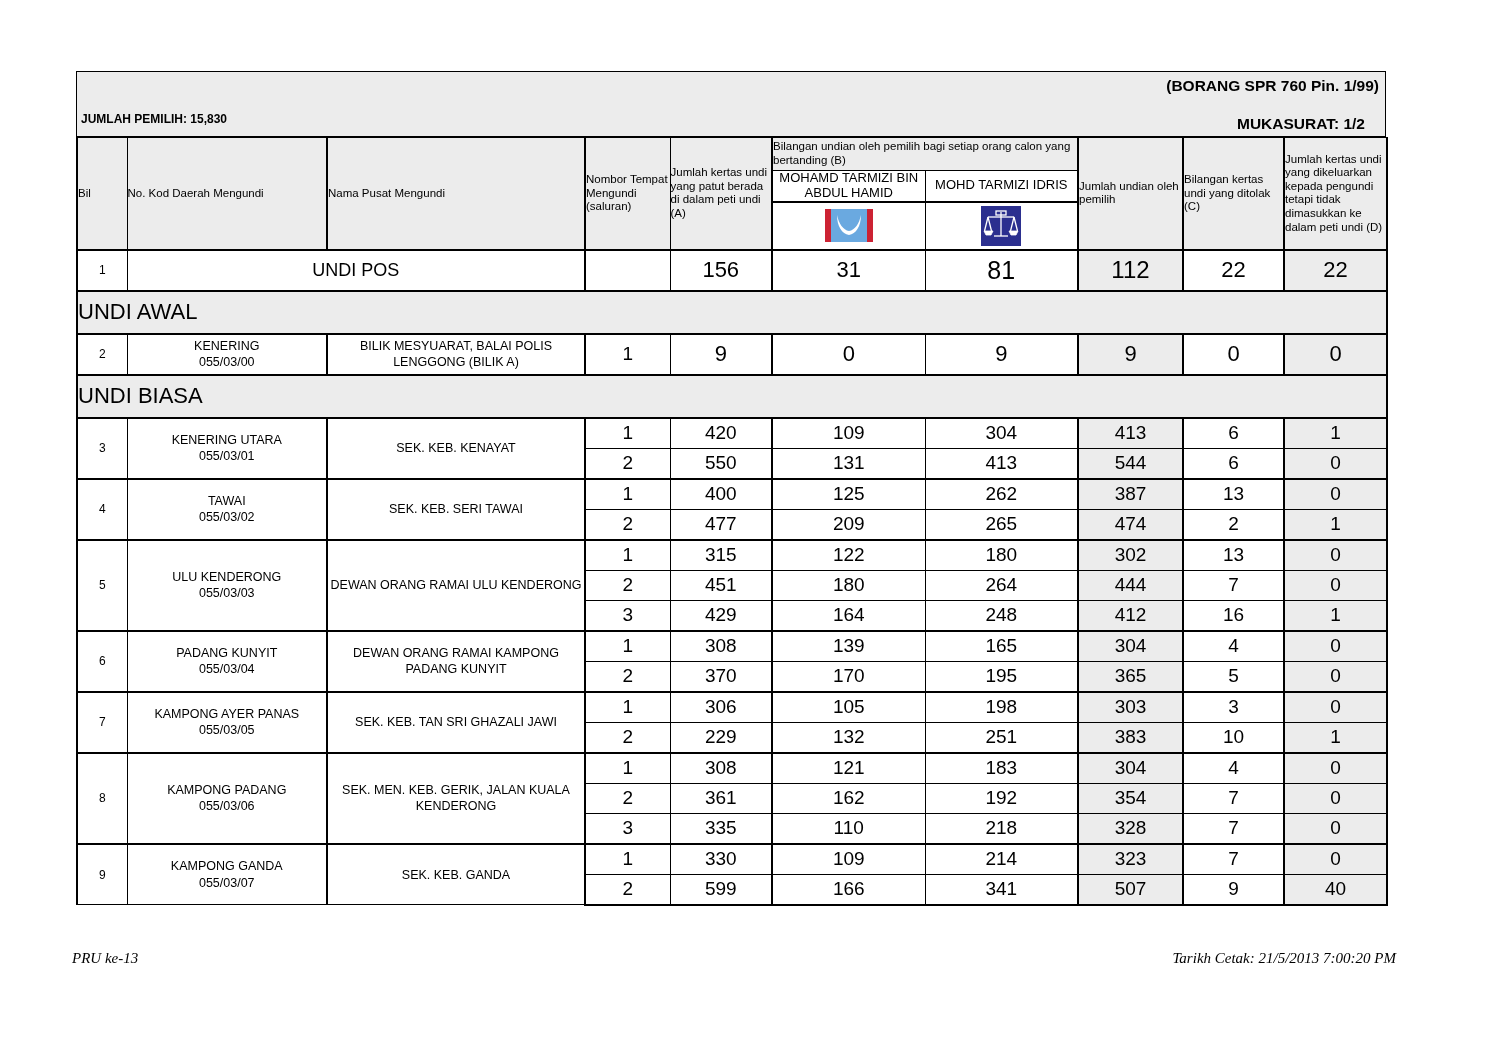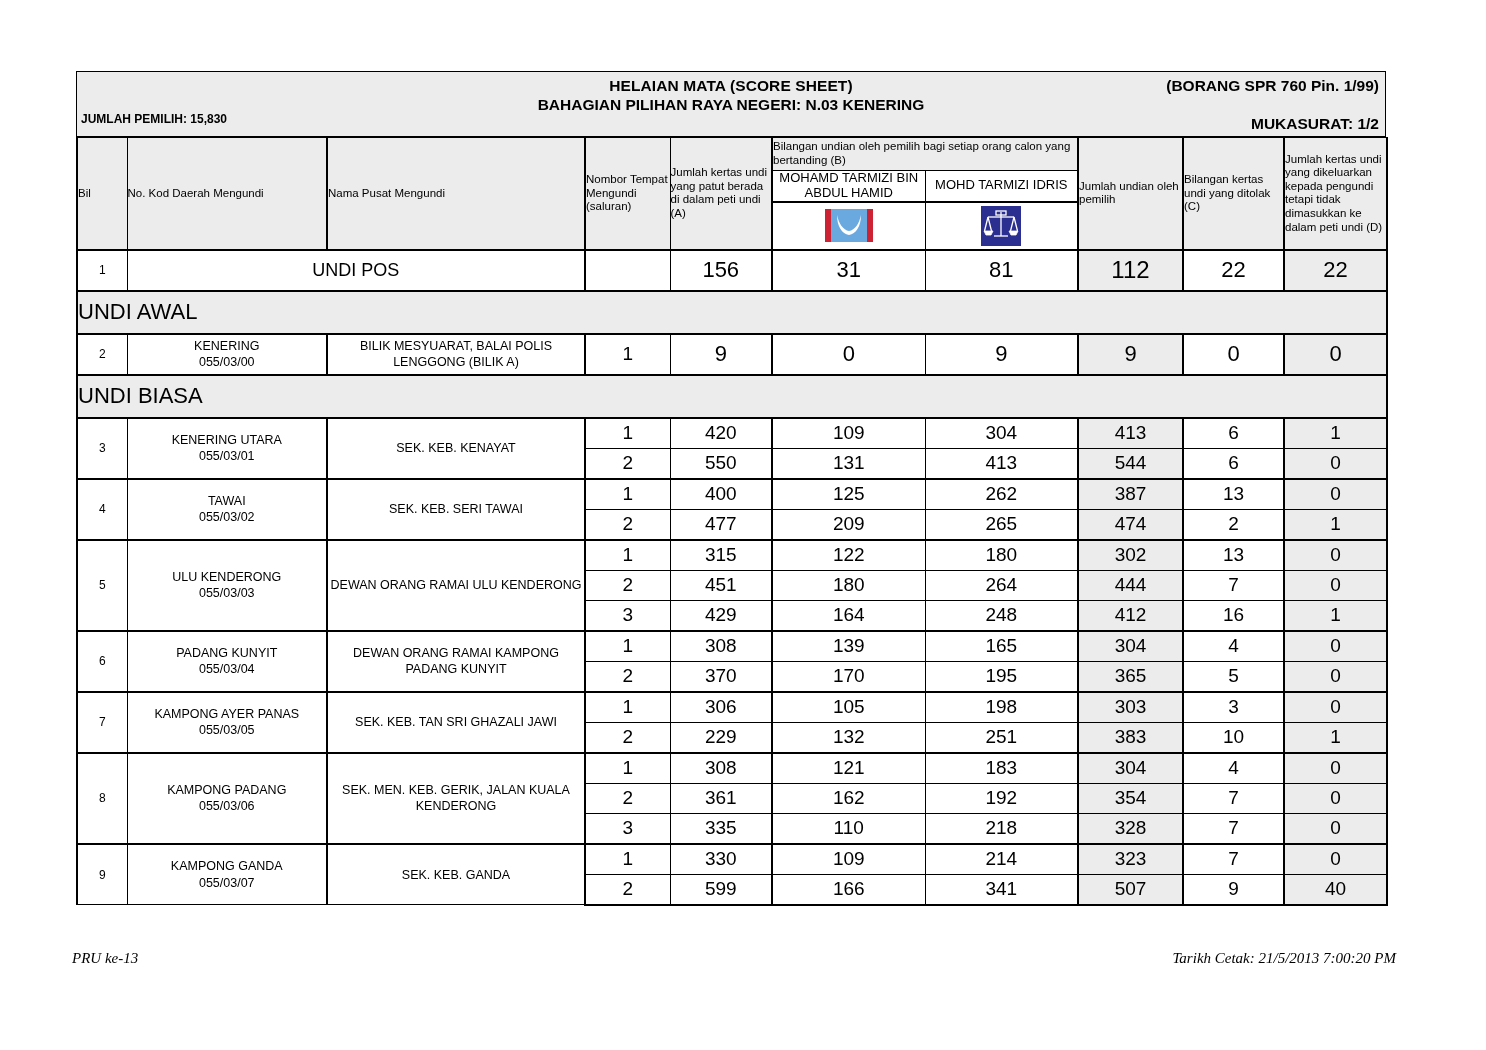--- a/index.html
+++ b/index.html
@@ -55,21 +55,21 @@
   }
   .banner-form {
     position: absolute;
     right: 6px;
     top: 5px;
     font-size: 15.5px;
     font-weight: bold;
   }
   .banner-page {
     position: absolute;
-    right: 6px;
+    right: 20px;
     top: 43px;
     font-size: 15.5px;
     font-weight: bold;
     margin-left: 23px;
   }
   .banner-voters {
     position: absolute;
     left: 4px;
     top: 40px;
     font-size: 12px;
@@ -217,22 +217,20 @@
     font-style: italic;
     font-size: 15px;
   }
 </style>
 </head>
 <body>
 
 <div class="page">
 
   <div class="banner">
-    <div class="banner-title">HELAIAN MATA (SCORE SHEET)</div>
-    <div class="banner-sub">BAHAGIAN PILIHAN RAYA NEGERI: N.03 KENERING</div>
     <div class="banner-form">(BORANG SPR 760 Pin. 1/99)</div>
     <div class="banner-page">MUKASURAT: 1/2</div>
     <div class="banner-voters">JUMLAH PEMILIH: 15,830</div>
   </div>
 
   <table class="sheet">
     <colgroup>
       <col style="width:50px">
       <col style="width:200px">
       <col style="width:258px">
@@ -290,21 +288,21 @@
         </span>
       </td>
     </tr>
 
     <tr>
       <td class="bil thick-l thick-t">1</td>
       <td class="pusat thick-t" colspan="2" style="font-size:18px">UNDI POS</td>
       <td class="saluran thick-l thick-t"></td>
       <td class="num thick-t" style="font-size:22px">156</td>
       <td class="num thick-l thick-t" style="font-size:22px">31</td>
-      <td class="num thick-t" style="font-size:22px">81</td>
+      <td class="num thick-t" style="font-size:25px">81</td>
       <td class="num shade thick-l thick-t" style="font-size:24px">112</td>
       <td class="num thick-l thick-t" style="font-size:22px">22</td>
       <td class="num shade thick-l thick-r thick-t" style="font-size:22px">22</td>
     </tr>
 
     <tr class="band">
       <td class="band-label thick-l thick-r thick-t" colspan="10">UNDI AWAL</td>
     </tr>
 
     <tr>

